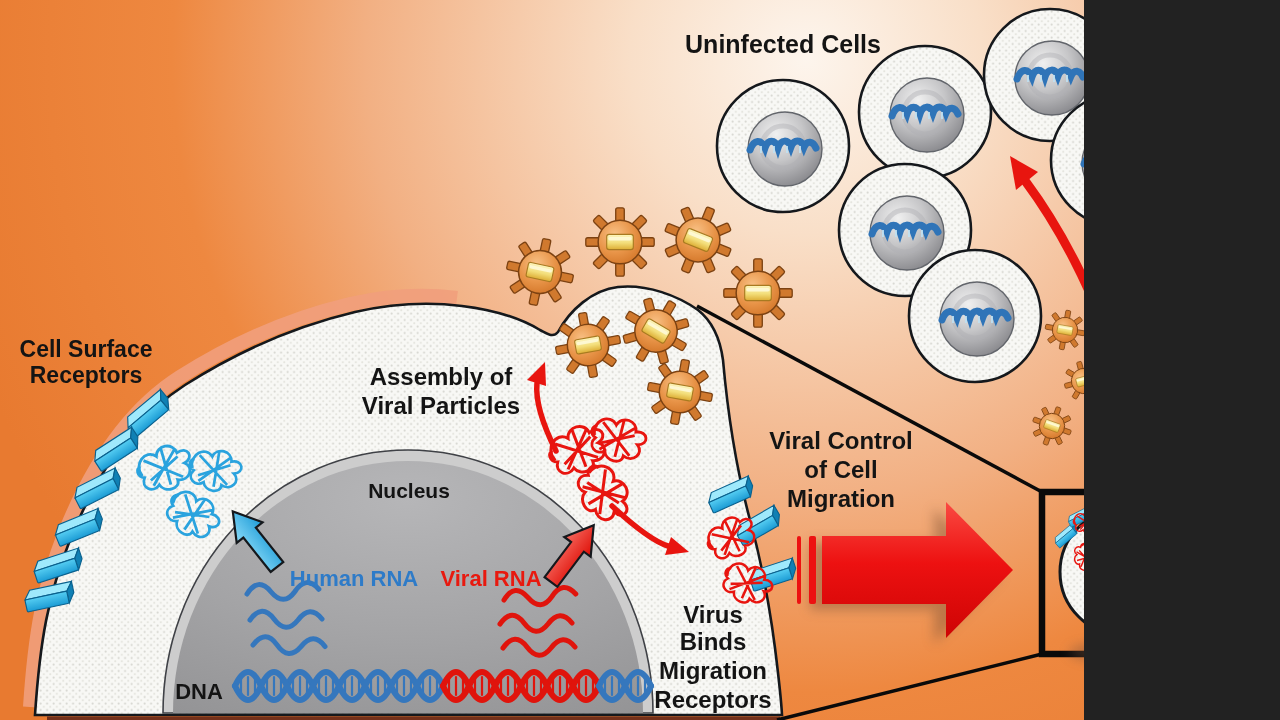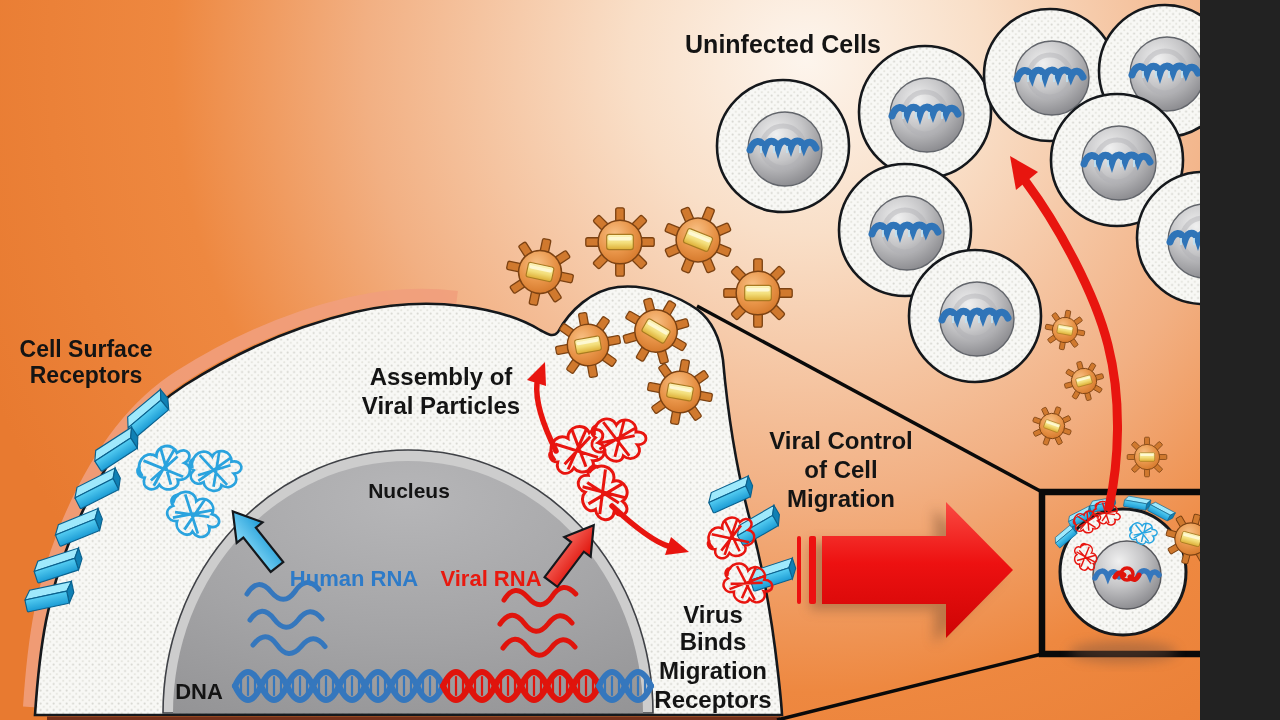--- a/index.html
+++ b/index.html
@@ -1,16 +1,16 @@
 <!DOCTYPE html>
 <html><head>
 <meta charset="utf-8">
 <style>
   html,body{margin:0;padding:0;background:#222;}
-  .stage{width:1200px;height:720px;position:relative;overflow:hidden;}
+  .stage{width:1084px;height:720px;position:relative;overflow:hidden;}
   svg{display:block;}
   text{font-family:"Liberation Sans","DejaVu Sans",sans-serif;font-weight:700;fill:#141414;}
   .t-blue{fill:#2E7BC8;}
   .t-red{fill:#E8190F;}
 </style>
 </head>
 <body>
 
 <div class="stage">
 <svg width="1280" height="720" viewBox="0 0 1280 720" xmlns="http://www.w3.org/2000/svg">

